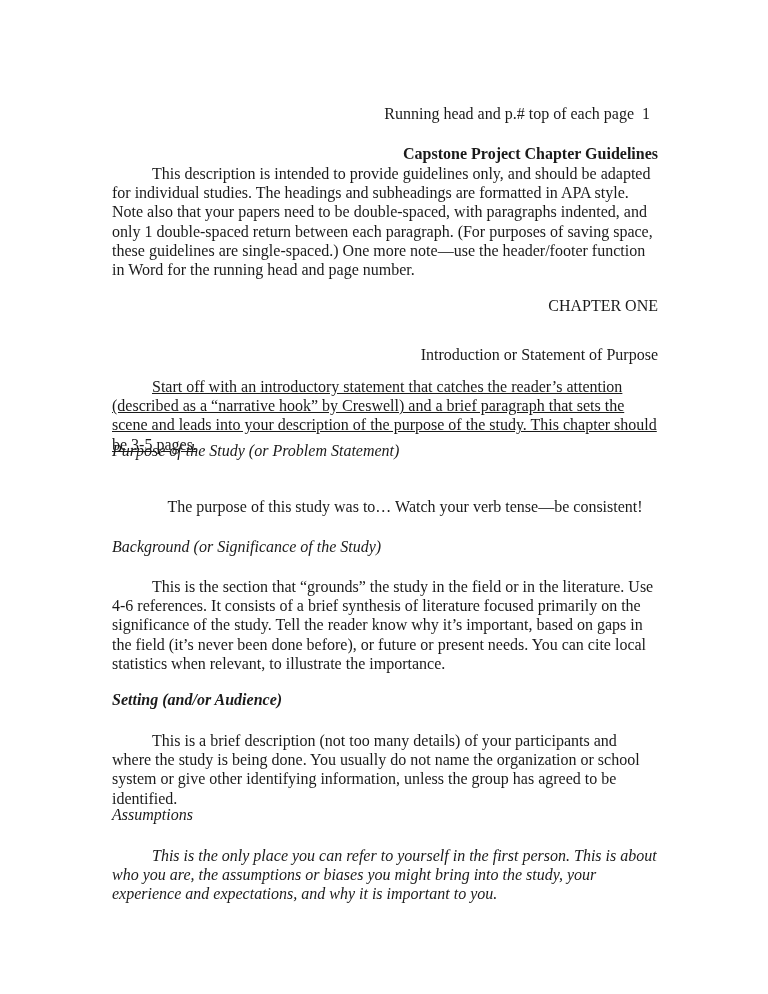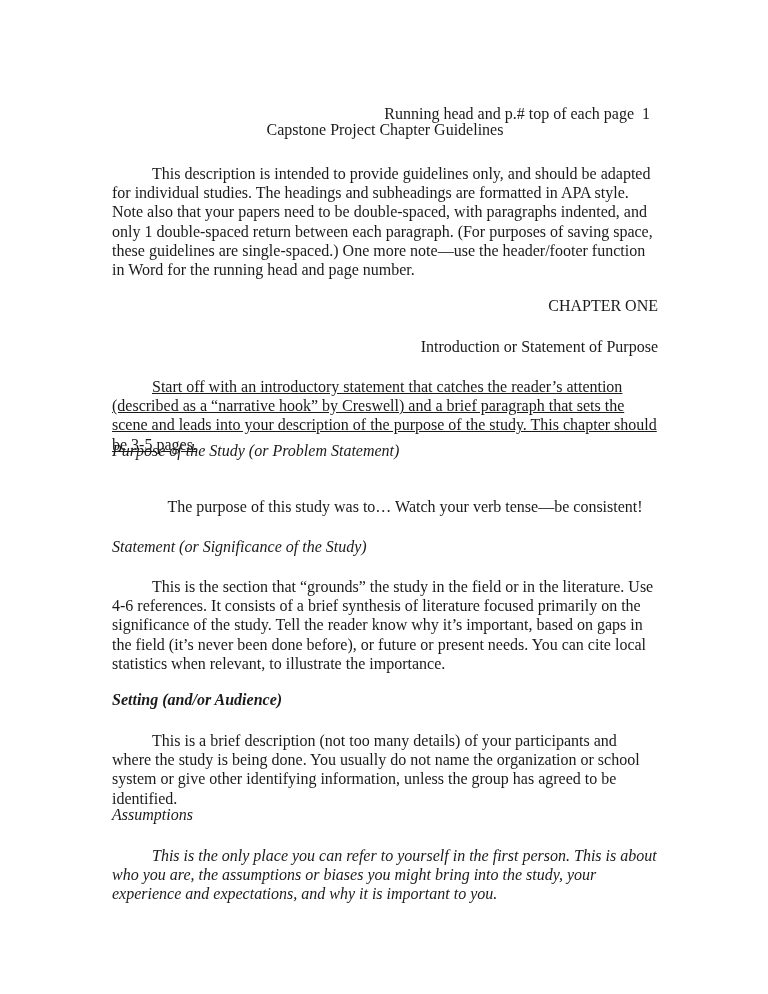--- a/index.html
+++ b/index.html
@@ -25,25 +25,26 @@
     .running-head {
       position: absolute;
       top: 84px;
       right: 8px;
       white-space: pre;
       line-height: 19px;
       margin-top: 20px;
     }
     .title {
       position: absolute;
-      top: 120px;
+      top: 144px;
       left: 0;
       width: 100%;
-      text-align: center;
+      text-align: right;
       line-height: 19px;
+      font-weight: bold;
     }
     .para {
       position: absolute;
       left: 0;
       width: 100%;
       margin: 0;
       line-height: 19.2px;
       text-indent: 40px;
     }
     .center {
@@ -65,28 +66,28 @@
 
 <div class="page">
   <div class="running-head">Running head and p.# top of each page  1</div>
 
   <div class="title">Capstone Project Chapter Guidelines</div>
 
   <p class="para" style="top:164px;">This description is intended to provide guidelines only, and should be adapted for individual studies. The headings and subheadings are formatted in APA style.  Note also that your papers need to be double-spaced, with paragraphs indented, and only 1 double-spaced return between each paragraph.  (For purposes of saving space, these guidelines are single-spaced.)  One more note—use the header/footer function in Word for the running head and page number.</p>
 
   <div class="center" style="top:296px;">CHAPTER ONE</div>
 
-  <div class="center" style="top:337px;">Introduction or Statement of Purpose</div>
+  <div class="center" style="top:345px;">Introduction or Statement of Purpose</div>
 
   <p class="para" style="top:377px;text-decoration:underline;">Start off with an introductory statement that catches the reader’s attention (described as a “narrative hook” by Creswell) and a brief paragraph that sets the scene and leads into your description of the purpose of the study. This chapter should be 3-5 pages.</p>
 
   <div class="subhead" style="top:441px;">Purpose of the Study (or Problem Statement)</div>
   <p class="para" style="top:497px;text-align:center;">The purpose of this study was to…   Watch your verb tense—be consistent!</p>
 
-  <div class="subhead" style="top:537px;">Statement (or Significance of the Study)</div>
+  <div class="subhead" style="top:537px;">Background (or Significance of the Study)</div>
   <p class="para" style="top:577px;">This is the section that “grounds” the study in the field or in the literature.  Use 4-6 references. It consists of a brief synthesis of literature focused primarily on the significance of the study. Tell the reader know why it’s important, based on gaps in the field (it’s never been done before), or future or present needs. You can cite local statistics when relevant, to illustrate the importance.</p>
 
   <div class="subhead" style="top:690px;font-weight:bold;">Setting (and/or Audience)</div>
   <p class="para" style="top:731px;">This is a brief description (not too many details) of your participants and where the study is being done. You usually do not name the organization or school system or give other identifying information, unless the group has agreed to be identified.</p>
 
   <div class="subhead" style="top:805px;text-align:center;">Assumptions</div>
   <p class="para" style="top:846px;font-style:italic;">This is the only place you can refer to yourself in the first person. This is about who you are, the assumptions or biases you might bring into the study, your experience and expectations, and why it is important to you.</p>
 </div>
 
 </body></html>

